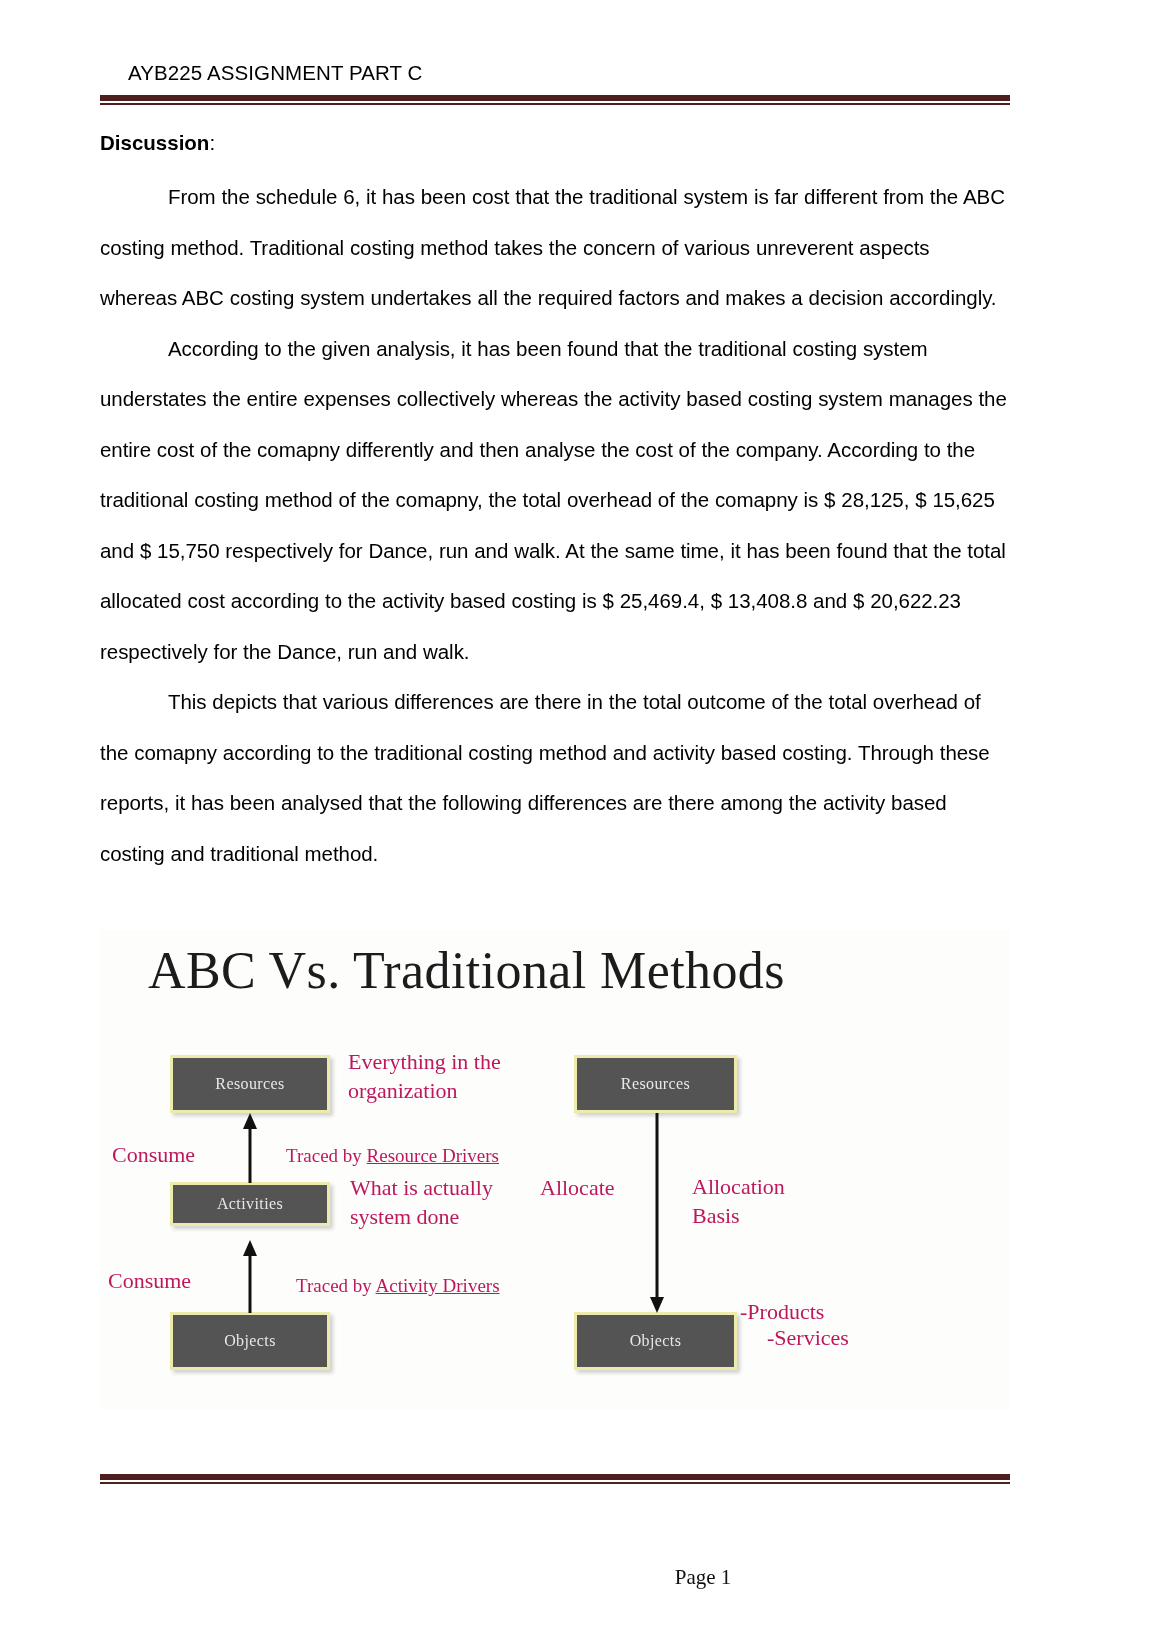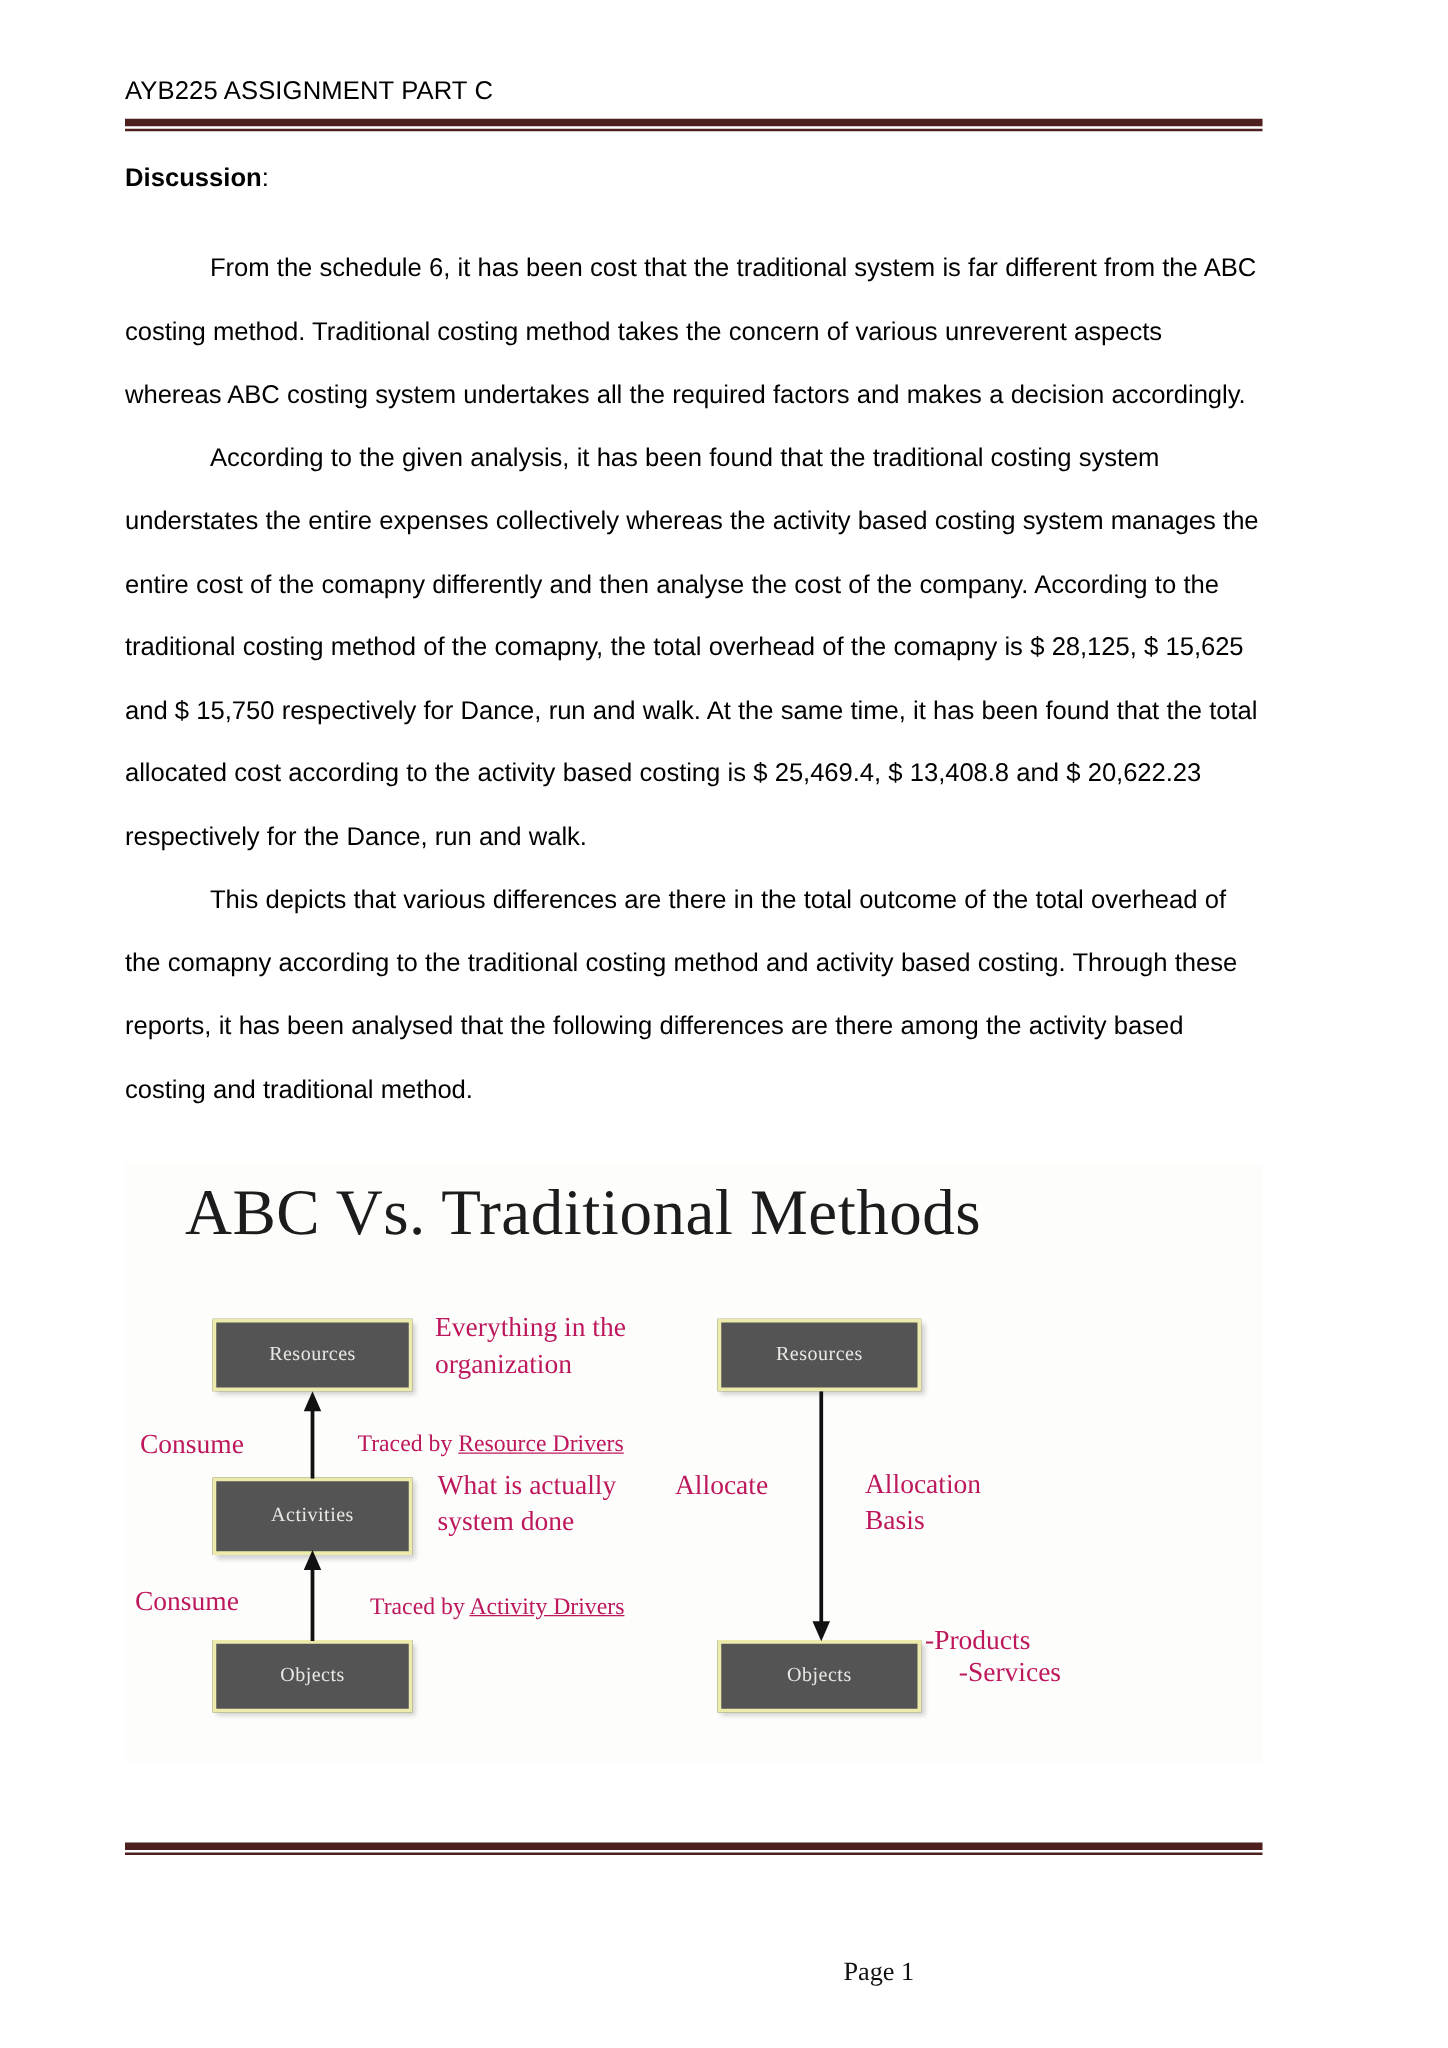--- a/index.html
+++ b/index.html
@@ -27,20 +27,21 @@
     left: 100px;
     top: 60px;
     width: 910px;
   }
   .header-title {
     font-size: 20.5px;
     line-height: 26px;
     letter-spacing: 0.1px;
     color: #000;
     white-space: nowrap;
+    margin-left: 28px;
   }
   .rule-thick {
     height: 6px;
     background: #4d1f1f;
     margin-top: 9px;
   }
   .rule-thin {
     height: 2px;
     background: #4d1f1f;
     margin-top: 2px;
@@ -49,21 +50,21 @@
   
   .content {
     position: absolute;
     left: 100px;
     top: 128px;
     width: 910px;
   }
   .disc-head {
     font-size: 20.5px;
     line-height: 30px;
-    margin-bottom: 32px;
+    margin-bottom: 14px;
   }
   .disc-head b { font-weight: bold; }
 
   p.para {
     font-size: 20.5px;
     line-height: 50.5px;
     text-align: left;
     text-indent: 68px;
     margin: 0;
     letter-spacing: -0.05px;
@@ -164,21 +165,21 @@
 
   <div class="figure">
     <div class="fig-title">ABC Vs. Traditional Methods</div>
 
     <div class="fig-canvas">
 
       <div class="node" style="left:70px; top:35px; width:160px; height:58px;">
         <span>Resources</span>
       </div>
 
-      <div class="node" style="left:70px; top:162px; width:160px; height:62px;">
+      <div class="node" style="left:70px; top:162px; width:160px; height:44px;">
         <span>Activities</span>
       </div>
 
       <div class="node" style="left:70px; top:292px; width:160px; height:58px;">
         <span>Objects</span>
       </div>
 
       <svg class="arrow" style="left:141px; top:93px;" width="18" height="70" viewBox="0 0 18 70">
         <line x1="9" y1="70" x2="9" y2="14" stroke="#111" stroke-width="3"></line>
         <polygon points="9,0 2,16 16,16" fill="#111"></polygon>

